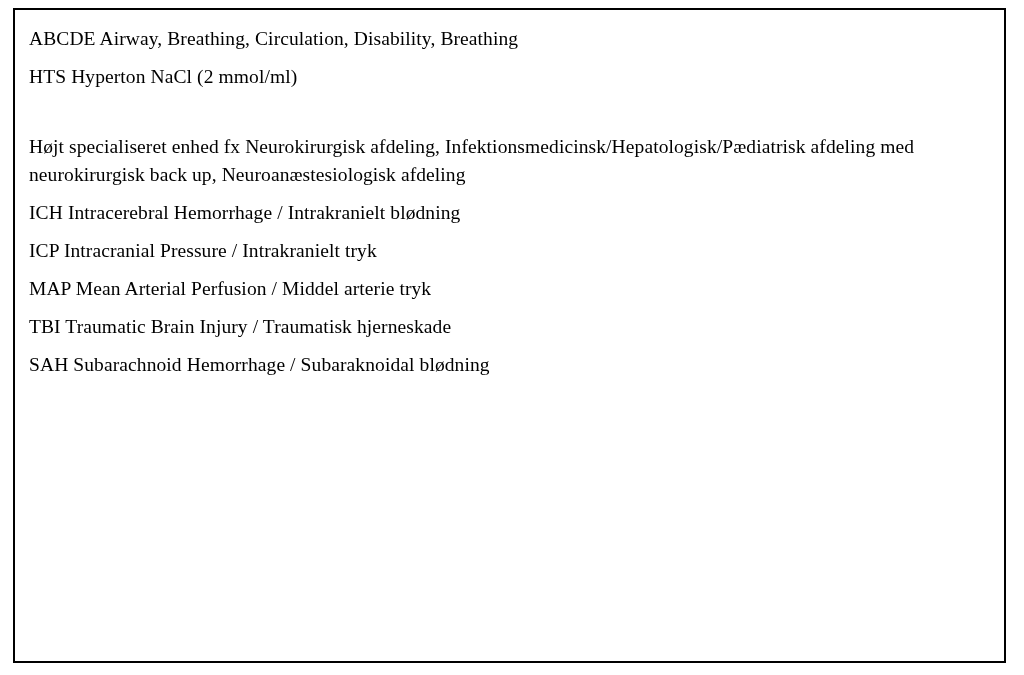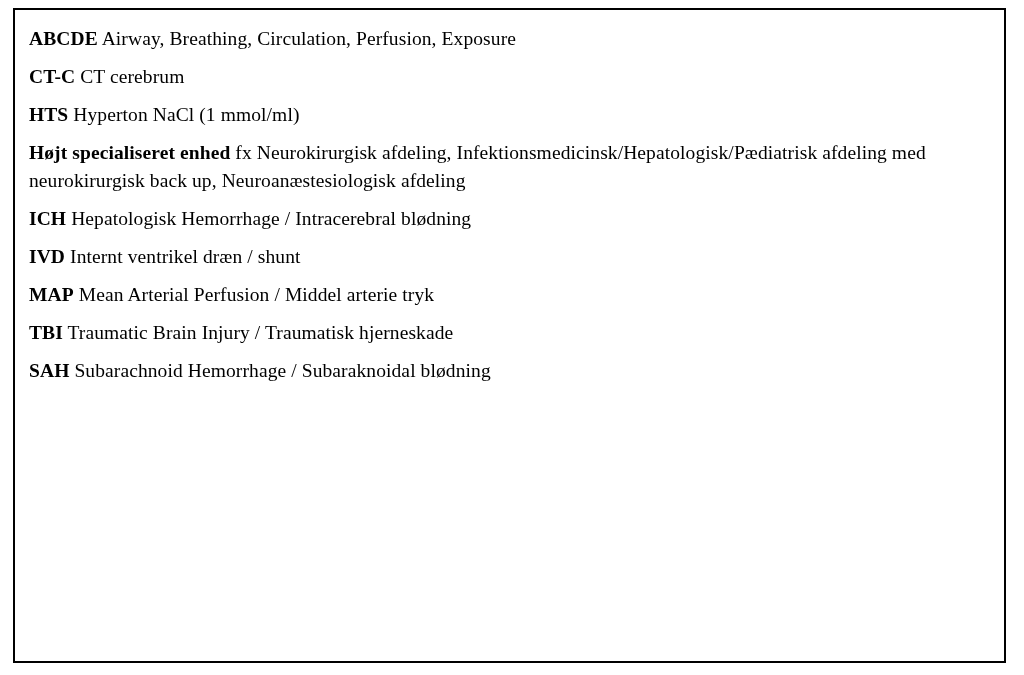--- a/index.html
+++ b/index.html
@@ -28,34 +28,34 @@
   .entry {
     font-size: 19.5px;
     line-height: 38px;
     white-space: normal;
     letter-spacing: 0.1px;
   }
   .entry.wrapped {
     line-height: 28px;
     padding-top: 5px;
     padding-bottom: 5px;
+    margin-top: 32px;
   }
   .abbr {
-    font-weight: bold;
+    font-weight: normal;
   }
   .desc {
     font-weight: normal;
   }
 </style>
 </head>
 <body>
 
 <div id="abbrev-box">
-    <div class="entry"><span class="abbr">ABCDE</span> <span class="desc">Airway, Breathing, Circulation, Perfusion, Exposure</span></div>
-    <div class="entry"><span class="abbr">CT-C</span> <span class="desc">CT cerebrum</span></div>
-    <div class="entry"><span class="abbr">HTS</span> <span class="desc">Hyperton NaCl (1 mmol/ml)</span></div>
+    <div class="entry"><span class="abbr">ABCDE</span> <span class="desc">Airway, Breathing, Circulation, Disability, Breathing</span></div>
+    <div class="entry"><span class="abbr">HTS</span> <span class="desc">Hyperton NaCl (2 mmol/ml)</span></div>
     <div class="entry wrapped"><span class="abbr">Højt specialiseret enhed</span> <span class="desc">fx Neurokirurgisk afdeling, Infektionsmedicinsk/Hepatologisk/Pædiatrisk afdeling med neurokirurgisk back up, Neuroanæstesiologisk afdeling</span></div>
-    <div class="entry"><span class="abbr">ICH</span> <span class="desc">Hepatologisk Hemorrhage / Intracerebral blødning</span></div>
-    <div class="entry"><span class="abbr">IVD</span> <span class="desc">Internt ventrikel dræn / shunt</span></div>
+    <div class="entry"><span class="abbr">ICH</span> <span class="desc">Intracerebral Hemorrhage / Intrakranielt blødning</span></div>
+    <div class="entry"><span class="abbr">ICP</span> <span class="desc">Intracranial Pressure / Intrakranielt tryk</span></div>
     <div class="entry"><span class="abbr">MAP</span> <span class="desc">Mean Arterial Perfusion / Middel arterie tryk</span></div>
     <div class="entry"><span class="abbr">TBI</span> <span class="desc">Traumatic Brain Injury / Traumatisk hjerneskade</span></div>
     <div class="entry"><span class="abbr">SAH</span> <span class="desc">Subarachnoid Hemorrhage / Subaraknoidal blødning</span></div>
   </div>
 
 </body></html>

